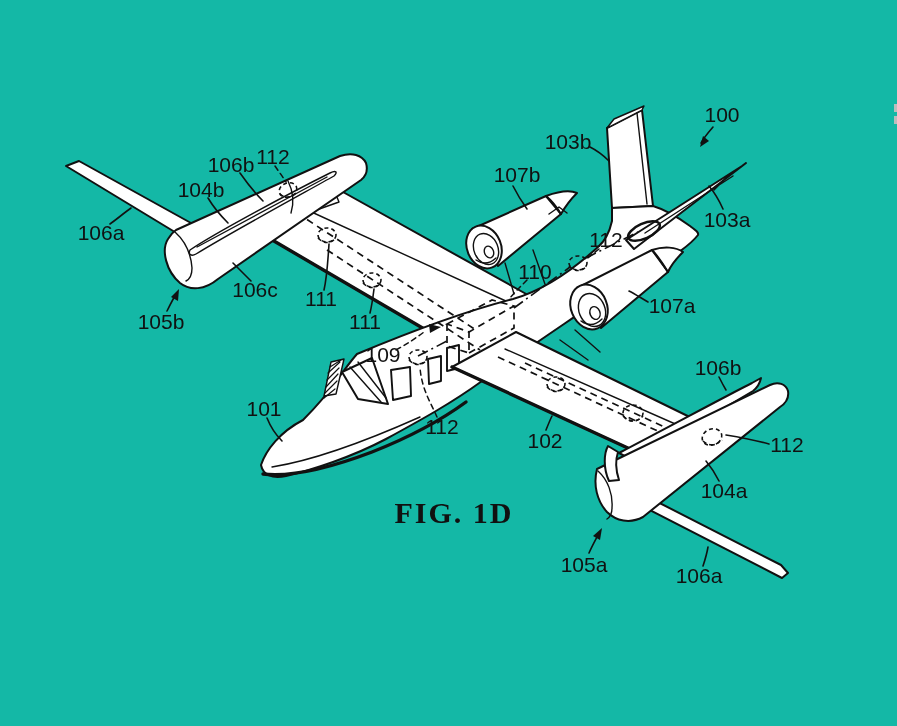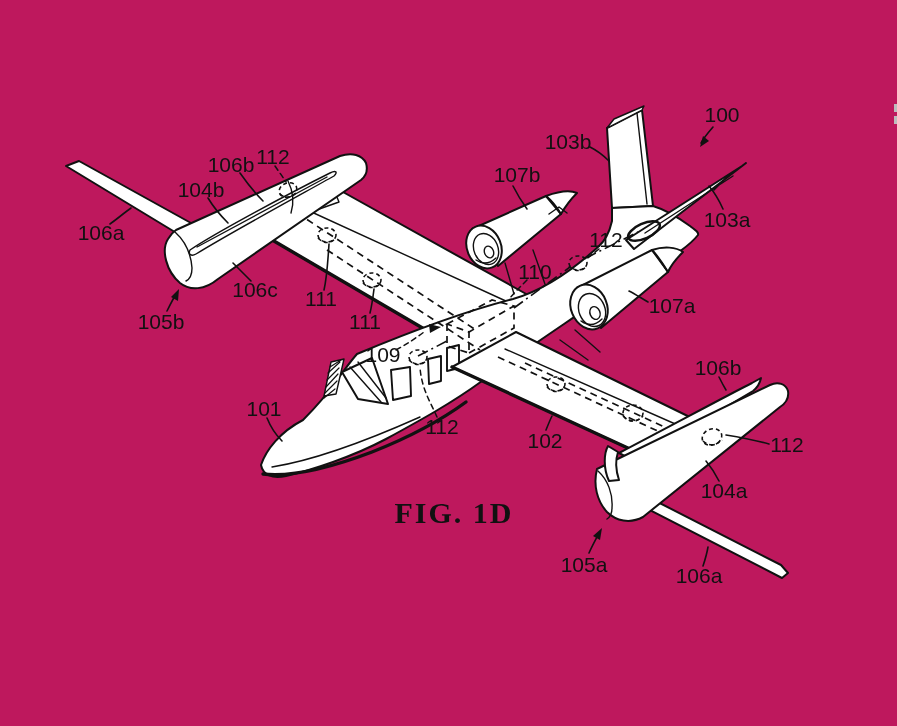--- a/index.html
+++ b/index.html
@@ -1,16 +1,16 @@
 <!DOCTYPE html>
 <html><head>
 <meta charset="utf-8">
 <style>
   html,body{margin:0;padding:0;background:#ffffff;}
-  #stage{position:relative;width:897px;height:726px;background:#be185d;overflow:hidden;
+  #stage{position:relative;width:897px;height:726px;background:#14b8a6;overflow:hidden;
          font-family:"Liberation Sans",sans-serif;}
   svg{position:absolute;left:0;top:0;}
   .fw   {fill:#ffffff;stroke:#111111;stroke-width:2;stroke-linejoin:round;stroke-linecap:round;}
   .ln   {fill:none;stroke:#111111;stroke-width:2;stroke-linejoin:round;stroke-linecap:round;}
   .thin {stroke-width:1.4;}
   .thick{stroke-width:3.4;}
   .dash {fill:none;stroke:#111111;stroke-width:1.7;stroke-dasharray:7 5;}
   .ddot {fill:none;stroke:#111111;stroke-width:1.6;stroke-dasharray:11 4 2 4;}
   .dcirc{fill:none;stroke:#111111;stroke-width:1.6;stroke-dasharray:4 3;}
   .lead {fill:none;stroke:#111111;stroke-width:1.6;stroke-linecap:round;}

